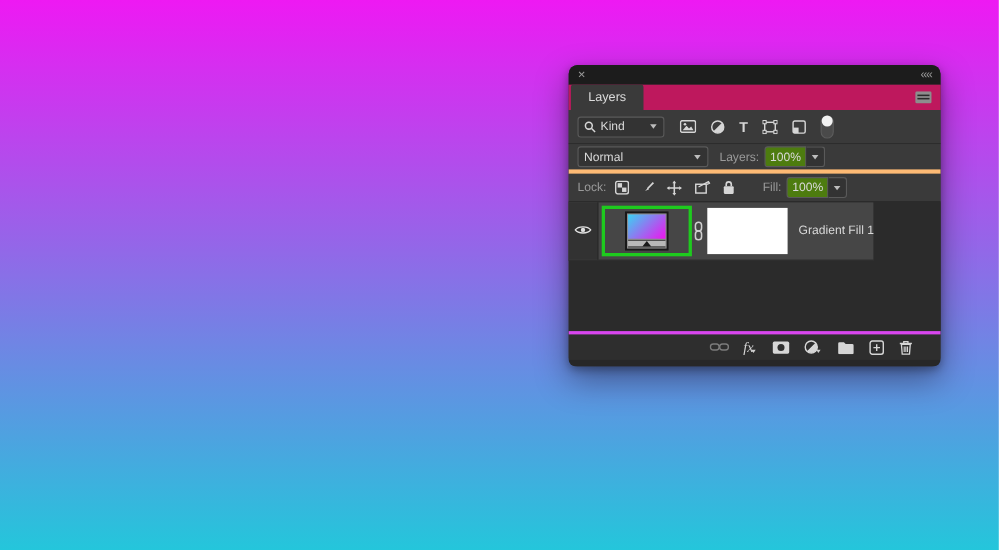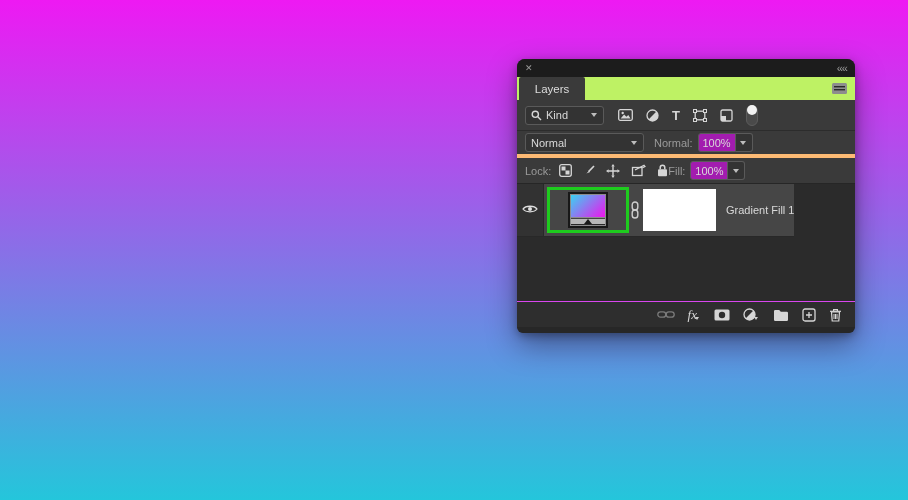--- a/index.html
+++ b/index.html
@@ -13,21 +13,21 @@
     display:flex; flex-direction:column; color:#d9d9d9; font-size:11px;
   }
   .titlebar{
     height:18px; background:#1c1c1c; border-radius:8px 8px 0 0;
     display:flex; align-items:center; justify-content:space-between; padding:0 8px;
     color:#9a9a9a; font-size:10px;
   }
   .close-glyph{ font-size:9px; line-height:1; cursor:default; }
   .collapse-glyph{ font-size:11px; letter-spacing:-1px; line-height:1; }
 
-  .tabrow{ height:23px; background:#bef264; display:flex; align-items:stretch; }
+  .tabrow{ height:23px; background:#be185d; display:flex; align-items:stretch; }
   .tab{
     width:66px; margin-left:2px; background:#3a3a3a; color:#dcdcdc;
     display:flex; align-items:center; justify-content:center;
     font-size:11.5px; border-radius:2px 2px 0 0;
   }
   .tab-spacer{ flex:1; }
   .panel-menu-icon{ align-self:center; margin-right:8px; display:flex; }
 
   .row{ display:flex; align-items:center; padding:0 8px; background:#3a3a3a; }
   .filter-row{ height:31px; border-bottom:1px solid #2c2c2c; }
@@ -42,21 +42,21 @@
   .blend-field{ width:119px; }
   .field .flex{ flex:1; }
   .chev{ width:7px; height:4px; position:relative; }
   .chev::before{
     content:""; position:absolute; left:0; top:0;
     border-left:3.5px solid transparent; border-right:3.5px solid transparent;
     border-top:4px solid #bdbdbd;
   }
   .valbox{
     height:19px; width:38px; border:1px solid #5a5a5a; border-radius:3px 0 0 3px;
-    display:flex; align-items:center; justify-content:center; background:#a21caf;
+    display:flex; align-items:center; justify-content:center; background:#4d7c0f;
   }
   .chevbox{
     height:19px; width:17px; border:1px solid #5a5a5a; border-left:none;
     border-radius:0 3px 3px 0; display:flex; align-items:center; justify-content:center; background:#333;
   }
   .dim-label{ color:#9a9a9a; }
 
   .filter-icons{ display:flex; align-items:center; gap:13px; margin-left:14px; }
   .icon-btn{ display:flex; align-items:center; justify-content:center; color:#d6d6d6; }
   .type-glyph{ font-weight:bold; font-size:13px; line-height:1; }
@@ -101,22 +101,22 @@
 
   .chain-icon{ margin:0 1px; display:flex; color:#cfcfcf; }
   .mask-thumb{ width:73px; height:42px; background:#ffffff; margin-left:2px; }
   .bg-thumb{ width:76px; height:42px; background:#ffffff; margin-left:7px; }
   .layer-name{ margin-left:10px; color:#d9d9d9; font-size:11px; }
   .row-lock{ margin-left:auto; margin-right:11px; color:#d5d5d5; display:flex; }
 
   
   .gap-strip{ flex:1; background:#2b2b2b; }
   .bottom-bar{
-    height:26px; background:#2e2e2e; border-top:1px solid #d946ef;
-    display:flex; align-items:center; justify-content:flex-end; gap:13px; padding-right:13px;
+    height:26px; background:#2e2e2e; border-top:3px solid #d946ef;
+    display:flex; align-items:center; justify-content:flex-end; gap:13px; padding-right:25px;
     color:#cfcfcf;
   }
   .footer-strip{ height:6px; background:#272727; border-radius:0 0 8px 8px; }
   .dimmed{ color:#7b7b7b; }
   .fx-label{ font-style:italic; font-size:13px; font-family:"Liberation Serif", serif; position:relative; }
   .mini-caret{ position:relative; top:4px; left:-2px; width:0; height:0;
     border-left:2.5px solid transparent; border-right:2.5px solid transparent; border-top:3px solid #cfcfcf; }
 </style>
 </head>
 <body style="background: linear-gradient(rgb(238, 25, 243) 0%, rgb(36, 198, 219) 100%);">
@@ -187,21 +187,21 @@
       <span class="filter-toggle"></span>
     </div>
   </div>
 
   <div class="row blend-row">
     <div class="field blend-field">
       <span>Normal</span>
       <span class="flex"></span>
       <span class="chev"></span>
     </div>
-    <span class="dim-label" style="margin-left:10px">Normal:</span>
+    <span class="dim-label" style="margin-left:10px">Layers:</span>
     <div class="valbox" style="margin-left:5px">
       <span>100%</span>
     </div>
     <div class="chevbox">
       <span class="chev"></span>
     </div>
   </div>
 
   <div class="row lock-row">
     <span class="dim-label">Lock:</span>
@@ -234,21 +234,21 @@
             <path d="M4 6 L13 1.2 L14 2.6 L11.5 3.6" fill="none" stroke="currentColor" stroke-width="1.2"></path>
           </svg>
       </span>
       <span class="icon-btn">
         <svg width="11" height="13" viewBox="0 0 11 13">
             <rect x="1" y="5.3" width="9" height="7" rx="1" fill="currentColor"></rect>
             <path d="M3.2 5.3 V3.6 a2.3 2.3 0 0 1 4.6 0 V5.3" fill="none" stroke="currentColor" stroke-width="1.5"></path>
           </svg>
       </span>
     </div>
-    <span class="dim-label" style="">Fill:</span>
+    <span class="dim-label" style="margin-left:25px">Fill:</span>
     <div class="valbox" style="margin-left:5px">
       <span>100%</span>
     </div>
     <div class="chevbox">
       <span class="chev"></span>
     </div>
   </div>
 
   <div class="layers-area">
 

